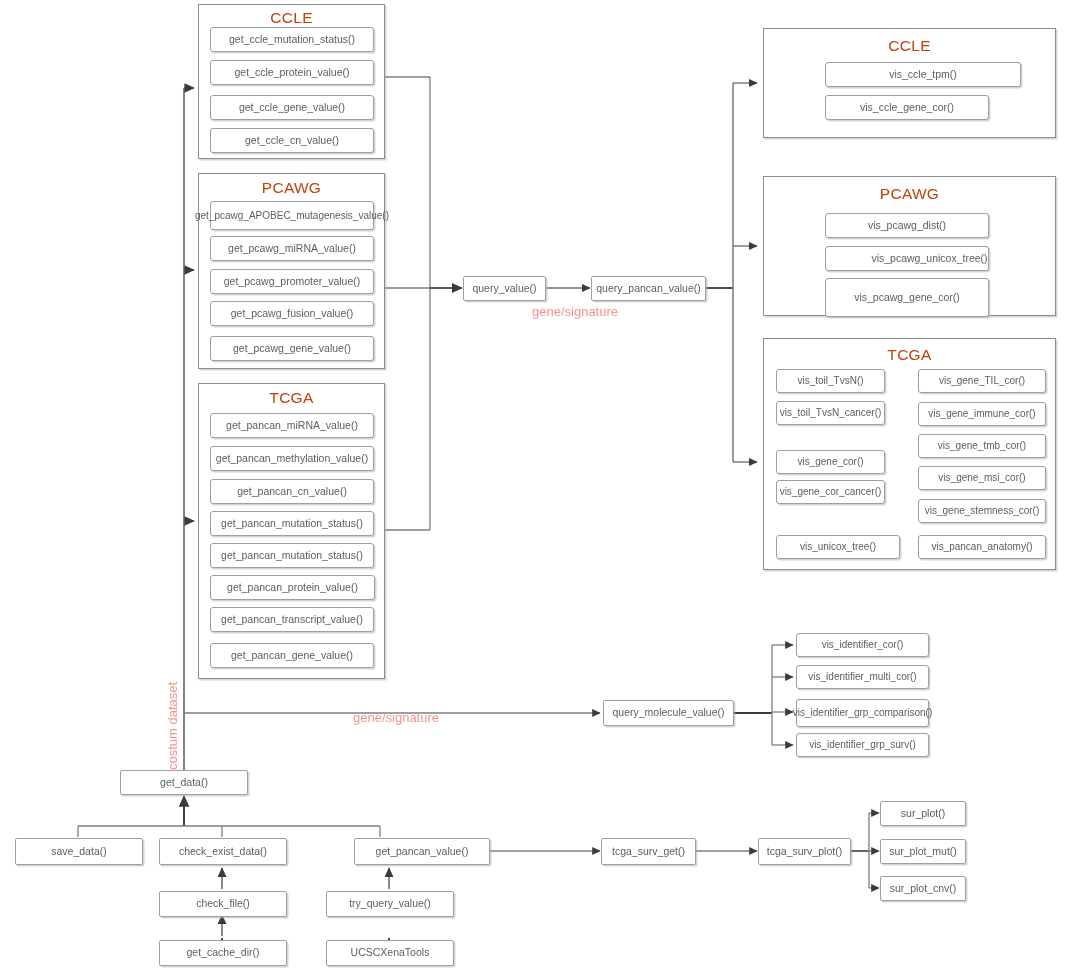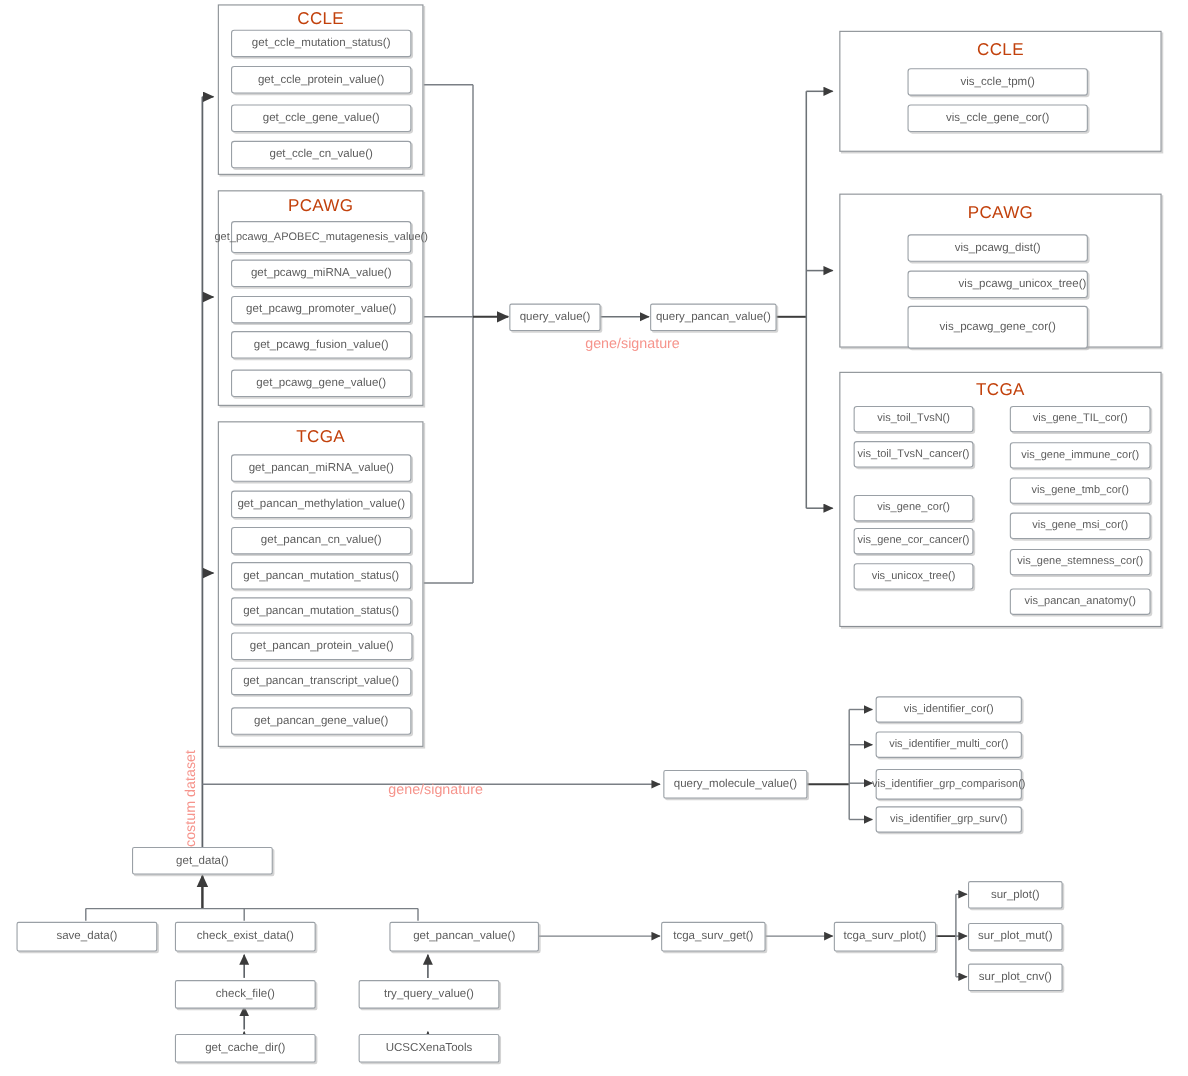--- a/index.html
+++ b/index.html
@@ -166,38 +166,38 @@
   <div class="node" style="left:210px; top:607px; width:164px; height:25px;">get_pancan_transcript_value()</div>
   <div class="node" style="left:210px; top:643px; width:164px; height:25px;">get_pancan_gene_value()</div>
 
   <div class="node plain" style="left:463px; top:276px; width:83px; height:25px;">query_value()</div>
   <div class="node plain" style="left:591px; top:276px; width:115px; height:25px;">query_pancan_value()</div>
   <div class="node plain" style="left:603px; top:700px; width:131px; height:26px;">query_molecule_value()</div>
 
   <div class="grp" style="left:763px; top:28px; width:293px; height:110px;">
     <div class="grp-title" style="top:8px;">CCLE</div>
   </div>
-  <div class="node" style="left:825px; top:62px; width:164px; height:25px;">vis_ccle_tpm()</div>
+  <div class="node" style="left:825px; top:62px; width:196px; height:25px;">vis_ccle_tpm()</div>
   <div class="node" style="left:825px; top:95px; width:164px; height:25px;">vis_ccle_gene_cor()</div>
 
   <div class="grp" style="left:763px; top:176px; width:293px; height:140px;">
     <div class="grp-title" style="top:8px;">PCAWG</div>
   </div>
   <div class="node" style="left:825px; top:213px; width:164px; height:25px;">vis_pcawg_dist()</div>
   <div class="node" style="left:825px; top:246px; width:164px; height:25px;padding-left:48px;">vis_pcawg_unicox_tree()</div>
   <div class="node" style="left:825px; top:278px; width:164px; height:39px;">vis_pcawg_gene_cor()</div>
 
   <div class="grp" style="left:763px; top:338px; width:293px; height:232px;">
     <div class="grp-title" style="top:7px;">TCGA</div>
   </div>
   <div class="node small" style="left:776px; top:369px; width:109px; height:24px;">vis_toil_TvsN()</div>
   <div class="node small" style="left:776px; top:401px; width:109px; height:24px;">vis_toil_TvsN_cancer()</div>
   <div class="node small" style="left:776px; top:450px; width:109px; height:24px;">vis_gene_cor()</div>
   <div class="node small" style="left:776px; top:480px; width:109px; height:24px;">vis_gene_cor_cancer()</div>
-  <div class="node small" style="left:776px; top:512px; width:109px; height:24px;">vis_unicox_tree()</div>
+  <div class="node small" style="left:776px; top:535px; width:124px; height:24px;">vis_unicox_tree()</div>
 
   <div class="node small" style="left:918px; top:369px; width:128px; height:24px;">vis_gene_TIL_cor()</div>
   <div class="node small" style="left:918px; top:402px; width:128px; height:24px;">vis_gene_immune_cor()</div>
   <div class="node small" style="left:918px; top:434px; width:128px; height:24px;">vis_gene_tmb_cor()</div>
   <div class="node small" style="left:918px; top:466px; width:128px; height:24px;">vis_gene_msi_cor()</div>
   <div class="node small" style="left:918px; top:499px; width:128px; height:24px;">vis_gene_stemness_cor()</div>
   <div class="node small" style="left:918px; top:535px; width:128px; height:24px;">vis_pancan_anatomy()</div>
 
   <div class="node small" style="left:796px; top:633px; width:133px; height:24px;">vis_identifier_cor()</div>
   <div class="node small" style="left:796px; top:665px; width:133px; height:24px;">vis_identifier_multi_cor()</div>

